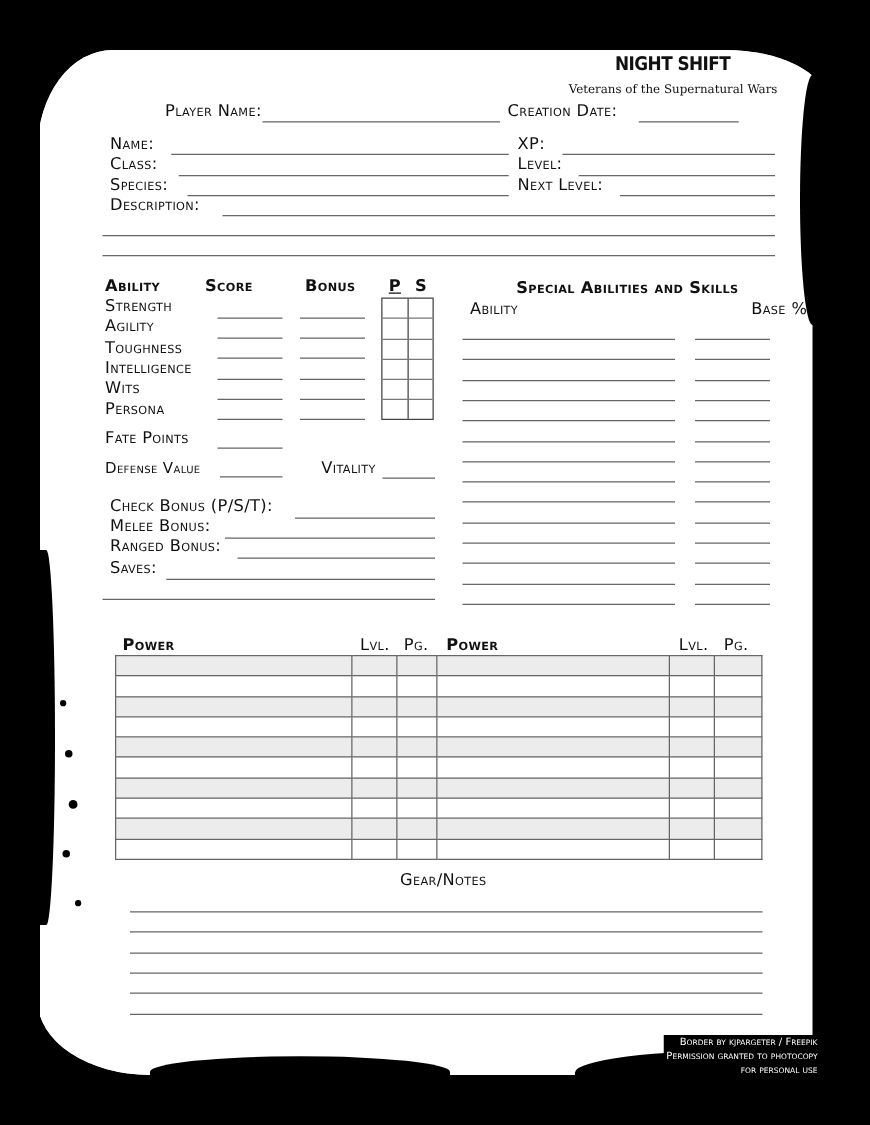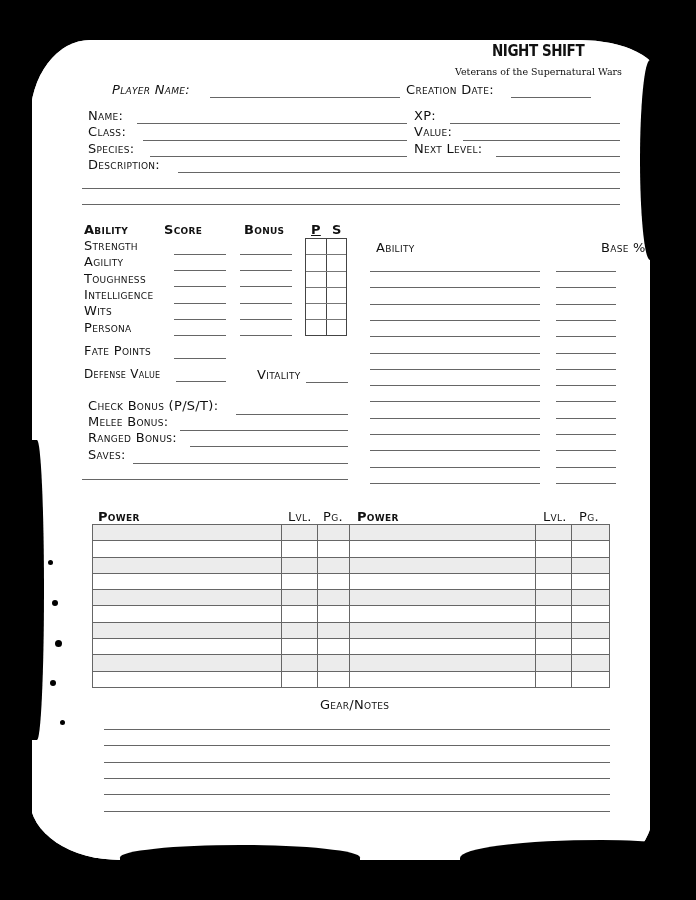--- a/index.html
+++ b/index.html
@@ -43,39 +43,39 @@
   <div class="grunge" style="left:460px;top:840px;width:236px;height:30px;border-radius:60% 40% 0 0;"></div>
   <div class="speck" style="left:48px;top:560px;width:5px;height:5px;"></div>
   <div class="speck" style="left:52px;top:600px;width:6px;height:6px;"></div>
   <div class="speck" style="left:55px;top:640px;width:7px;height:7px;"></div>
   <div class="speck" style="left:50px;top:680px;width:6px;height:6px;"></div>
   <div class="speck" style="left:60px;top:720px;width:5px;height:5px;"></div>
 
   <div class="title">NIGHT SHIFT</div>
   <div class="subtitle">Veterans of the Supernatural Wars</div>
 
-  <span class="sc lbl" style="left:112px;top:82px;font-style:italic;">Player Name:</span>
+  <span class="sc lbl" style="left:132px;top:82px;">Player Name:</span>
   <div class="line" style="left:210px;top:97px;width:190px;"></div>
   <span class="sc lbl" style="left:406px;top:82px;">Creation Date:</span>
   <div class="line" style="left:511px;top:97px;width:80px;"></div>
 
   <span class="sc lbl" style="left:88px;top:108px;">Name:</span>
   <div class="line" style="left:137px;top:123px;width:270px;"></div>
   <span class="sc lbl" style="left:88px;top:124px;">Class:</span>
   <div class="line" style="left:143px;top:140px;width:264px;"></div>
   <span class="sc lbl" style="left:88px;top:141px;">Species:</span>
   <div class="line" style="left:150px;top:156px;width:257px;"></div>
   <span class="sc lbl" style="left:88px;top:157px;">Description:</span>
   <div class="line" style="left:178px;top:172px;width:442px;"></div>
   <div class="line" style="left:82px;top:188px;width:538px;"></div>
   <div class="line" style="left:82px;top:204px;width:538px;"></div>
 
   <span class="sc lbl" style="left:414px;top:108px;">XP:</span>
   <div class="line" style="left:450px;top:123px;width:170px;"></div>
-  <span class="sc lbl" style="left:414px;top:124px;">Value:</span>
+  <span class="sc lbl" style="left:414px;top:124px;">Level:</span>
   <div class="line" style="left:463px;top:140px;width:157px;"></div>
   <span class="sc lbl" style="left:414px;top:141px;">Next Level:</span>
   <div class="line" style="left:496px;top:156px;width:124px;"></div>
 
   <span class="sc hdr" style="left:84px;top:222px;">Ability</span>
   <span class="sc hdr" style="left:164px;top:222px;">Score</span>
   <span class="sc hdr" style="left:244px;top:222px;">Bonus</span>
   <span class="sc hdr" style="left:311px;top:222px;text-decoration:underline;">P</span>
   <span class="sc hdr" style="left:332px;top:222px;">S</span>
 
@@ -120,20 +120,21 @@
   <span class="sc lbl" style="left:88px;top:398px;">Check Bonus (P/S/T):</span>
   <div class="line" style="left:236px;top:414px;width:112px;"></div>
   <span class="sc lbl" style="left:88px;top:414px;">Melee Bonus:</span>
   <div class="line" style="left:180px;top:430px;width:168px;"></div>
   <span class="sc lbl" style="left:88px;top:430px;">Ranged Bonus:</span>
   <div class="line" style="left:190px;top:446px;width:158px;"></div>
   <span class="sc lbl" style="left:88px;top:447px;">Saves:</span>
   <div class="line" style="left:133px;top:463px;width:215px;"></div>
   <div class="line" style="left:82px;top:479px;width:266px;"></div>
 
+  <span class="sc hdr" style="left:413px;top:223px;">Special Abilities and Skills</span>
   <span class="sc lbl" style="left:376px;top:240px;">Ability</span>
   <span class="sc lbl" style="left:565px;top:240px;margin-left:36px;">Base %</span>
   <div id="skill-lines">
       <div class="line" style="left: 370px; top: 271px; width: 170px;"></div>
       <div class="line" style="left: 556px; top: 271px; width: 60px;"></div>
       <div class="line" style="left: 370px; top: 287.3px; width: 170px;"></div>
       <div class="line" style="left: 556px; top: 287.3px; width: 60px;"></div>
       <div class="line" style="left: 370px; top: 303.6px; width: 170px;"></div>
       <div class="line" style="left: 556px; top: 303.6px; width: 60px;"></div>
       <div class="line" style="left: 370px; top: 319.9px; width: 170px;"></div>
@@ -262,13 +263,18 @@
   <span class="sc lbl" style="left:320px;top:697px;">Gear/Notes</span>
   <div id="gear-lines">
       <div class="line" style="left: 104px; top: 729px; width: 506px;"></div>
       <div class="line" style="left: 104px; top: 745.3px; width: 506px;"></div>
       <div class="line" style="left: 104px; top: 761.6px; width: 506px;"></div>
       <div class="line" style="left: 104px; top: 777.9px; width: 506px;"></div>
       <div class="line" style="left: 104px; top: 794.2px; width: 506px;"></div>
       <div class="line" style="left: 104px; top: 810.5px; width: 506px;"></div>
     </div>
 
+  <div class="footer">
+    <div>Border by kjpargeter / Freepik</div>
+    <div>Permission granted  to photocopy</div>
+    <div>for personal use</div>
+  </div>
 </div>
 
 </body></html>

